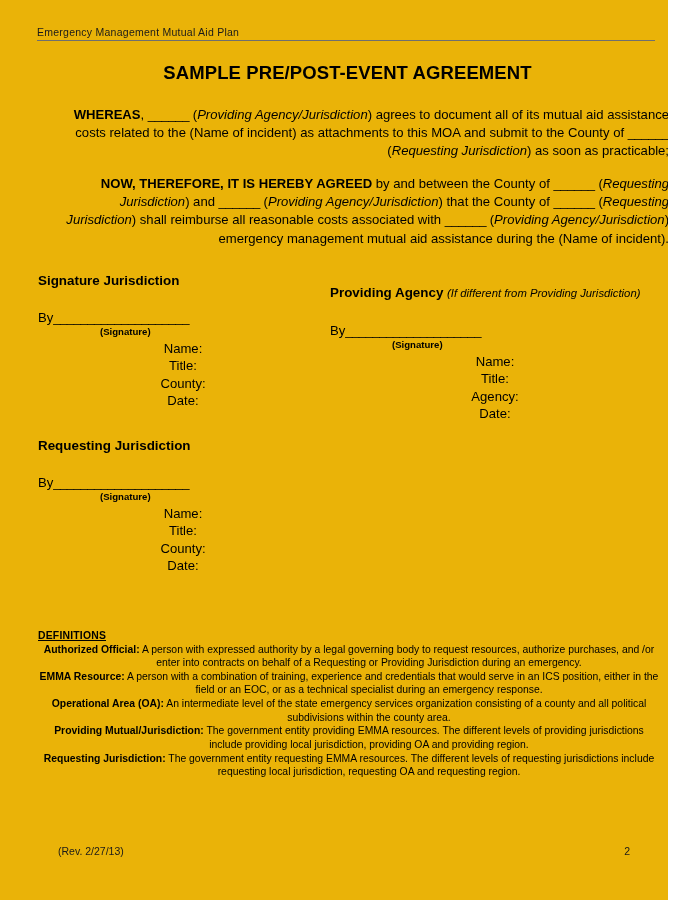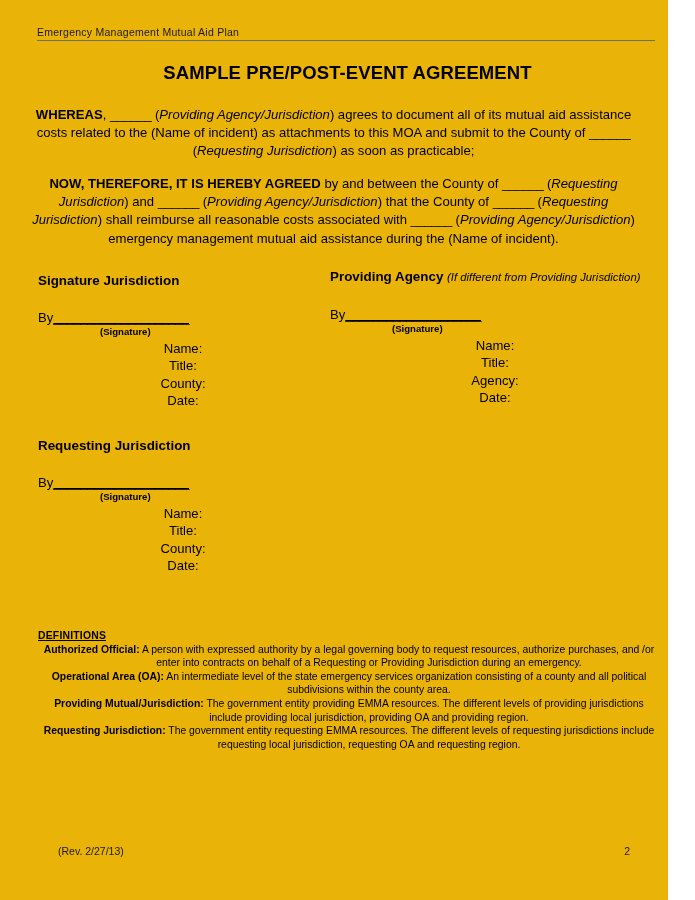--- a/index.html
+++ b/index.html
@@ -47,43 +47,43 @@
     width: 695px;
     text-align: center;
     font-size: 18.5px;
     font-weight: bold;
     letter-spacing: 0.1px;
   }
 
   
   .body-block {
     position: absolute;
-    left: 24px;
+    left: 50px;
     width: 619px;
     font-size: 13.1px;
     line-height: 18.2px;
-    text-align: center;
+    text-align: right;
   }
   #para-whereas { top: 106px; }
   #para-now     { top: 175px; }
 
   .bold   { font-weight: bold; }
   .ital   { font-style: italic; }
   .blank  { letter-spacing: -0.4px; }
 
   
   .sig-col {
     position: absolute;
     font-size: 13.1px;
   }
   .sig-col.left  { left: 38px;  width: 290px; }
   .sig-col.right { left: 330px; width: 330px; }
 
   #sig-providing-jurisdiction { top: 272px; }
-  #sig-providing-agency       { top: 268px; }
+  #sig-providing-agency       { top: 284px; }
   #sig-requesting-jurisdiction{ top: 437px; }
 
   .sig-heading {
     font-size: 13.4px;
     font-weight: bold;
     line-height: 17px;
     white-space: nowrap;
   }
   .sig-heading .qualifier {
     font-weight: normal;
@@ -91,21 +91,20 @@
     font-size: 11.3px;
   }
   .sig-byline {
     margin-top: 21px;
     font-size: 13.1px;
     line-height: 16px;
     white-space: nowrap;
   }
   .sig-byline .rule {
     letter-spacing: -0.5px;
-    text-decoration: underline;
   }
   .sig-caption {
     font-size: 9.6px;
     font-weight: bold;
     line-height: 11px;
     margin-top: 0px;
     padding-left: 62px;
   }
   .sig-fields {
     margin-top: 3px;
@@ -225,20 +224,23 @@
       <div class="sig-field">Date:</div>
     </div>
   </div>
 
   <div id="definitions">
     <div class="def-title">DEFINITIONS</div>
     <div class="def-item">
       <span class="def-term">Authorized Official:</span><span>  A person with expressed authority by a legal governing body to request resources, authorize purchases, and /or enter into contracts on behalf of a Requesting or Providing Jurisdiction during an emergency.</span>
     </div>
     <div class="def-item">
+      <span class="def-term">EMMA Resource:</span><span>  A person with a combination of training, experience and credentials that would serve in an ICS position, either in the field or an EOC, or as a technical specialist during an emergency response.</span>
+    </div>
+    <div class="def-item">
       <span class="def-term">Operational Area (OA):</span><span>  An intermediate level of the state emergency services organization consisting of a county and all political subdivisions within the county area.</span>
     </div>
     <div class="def-item">
       <span class="def-term">Providing Mutual/Jurisdiction:</span><span>  The government entity providing EMMA resources. The different levels of providing jurisdictions include providing local jurisdiction, providing OA and providing region.</span>
     </div>
     <div class="def-item">
       <span class="def-term">Requesting Jurisdiction:</span><span>  The government entity requesting EMMA resources. The different levels of requesting jurisdictions include requesting local jurisdiction, requesting OA and requesting region.</span>
     </div>
   </div>
 

